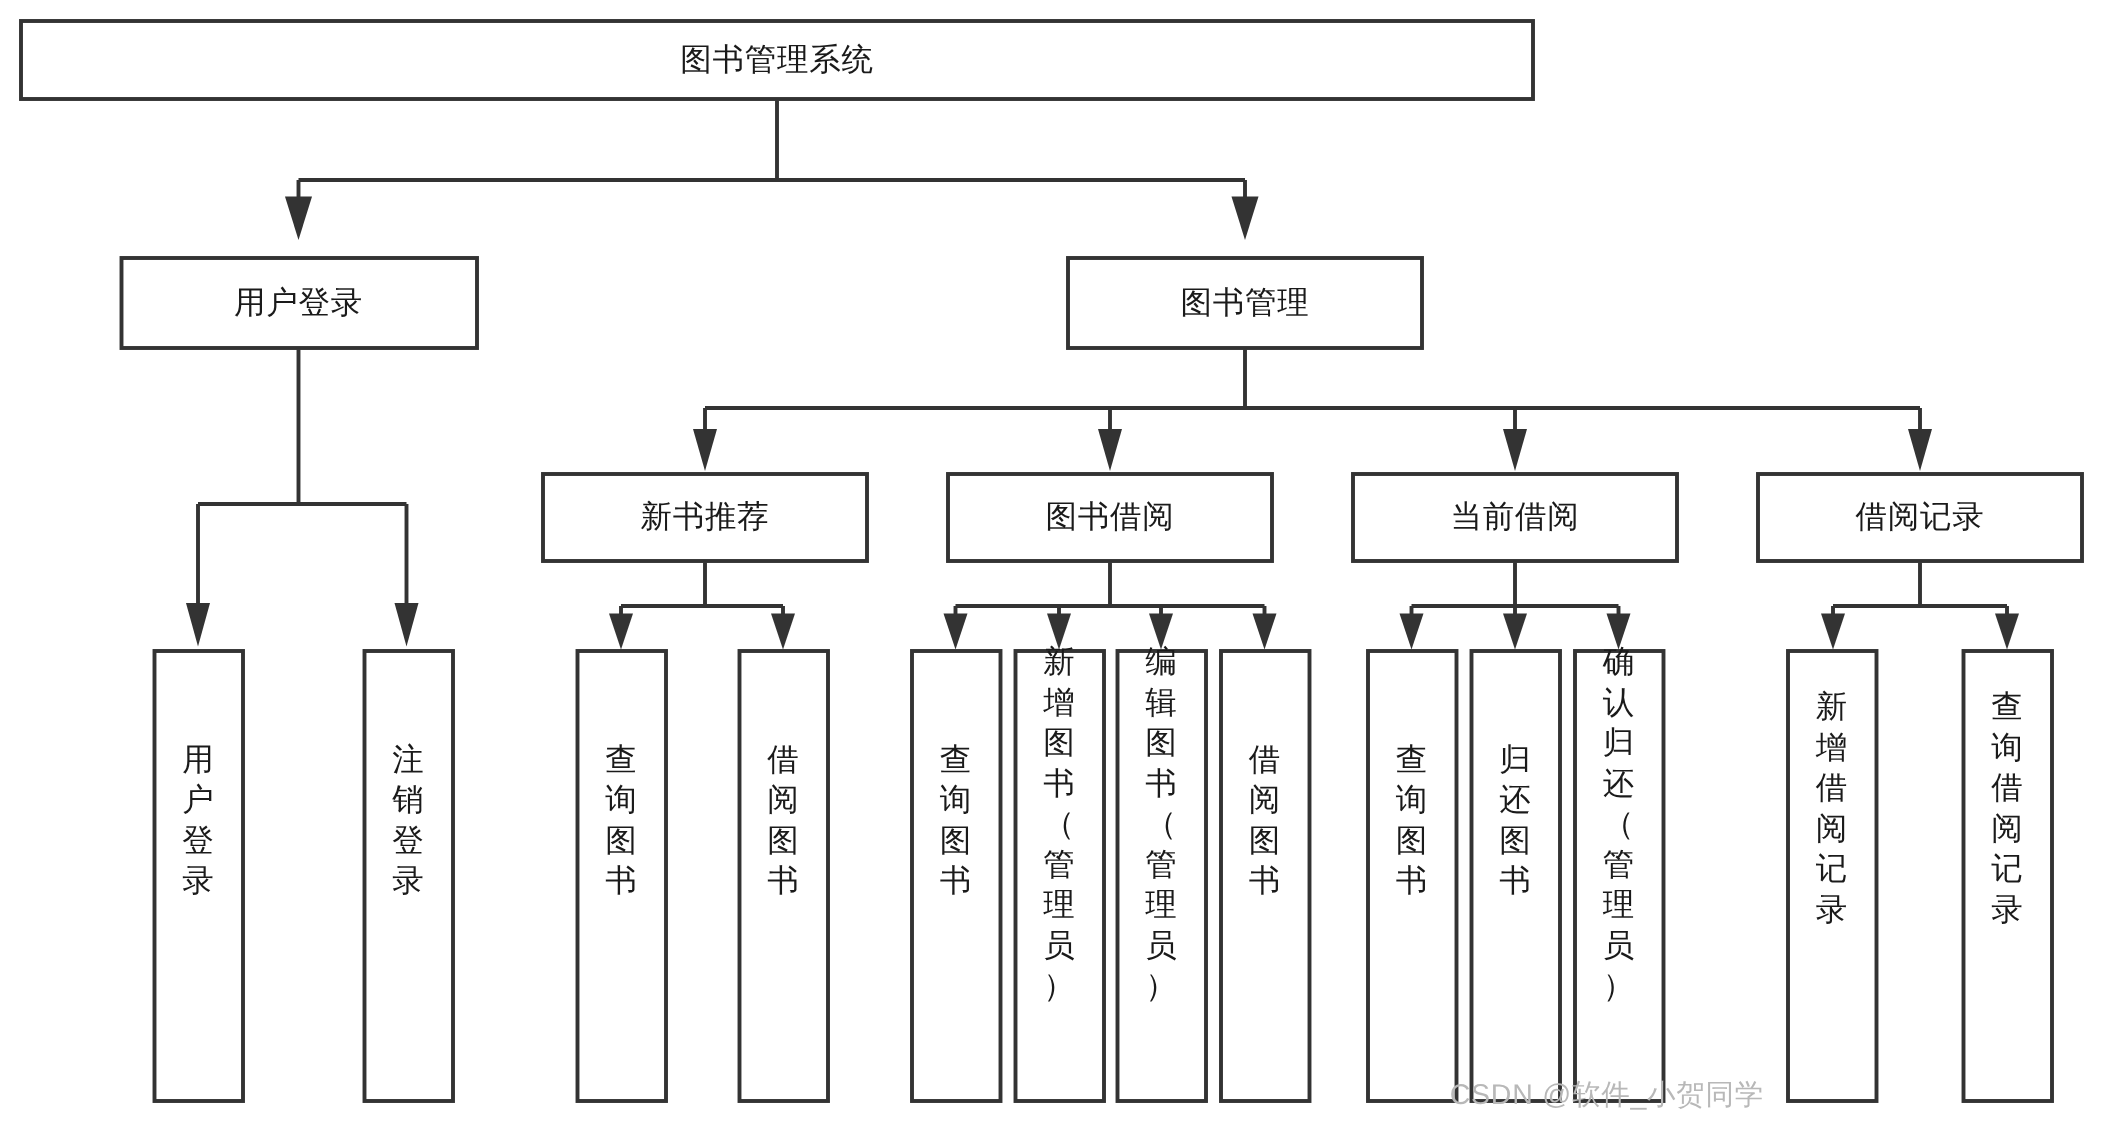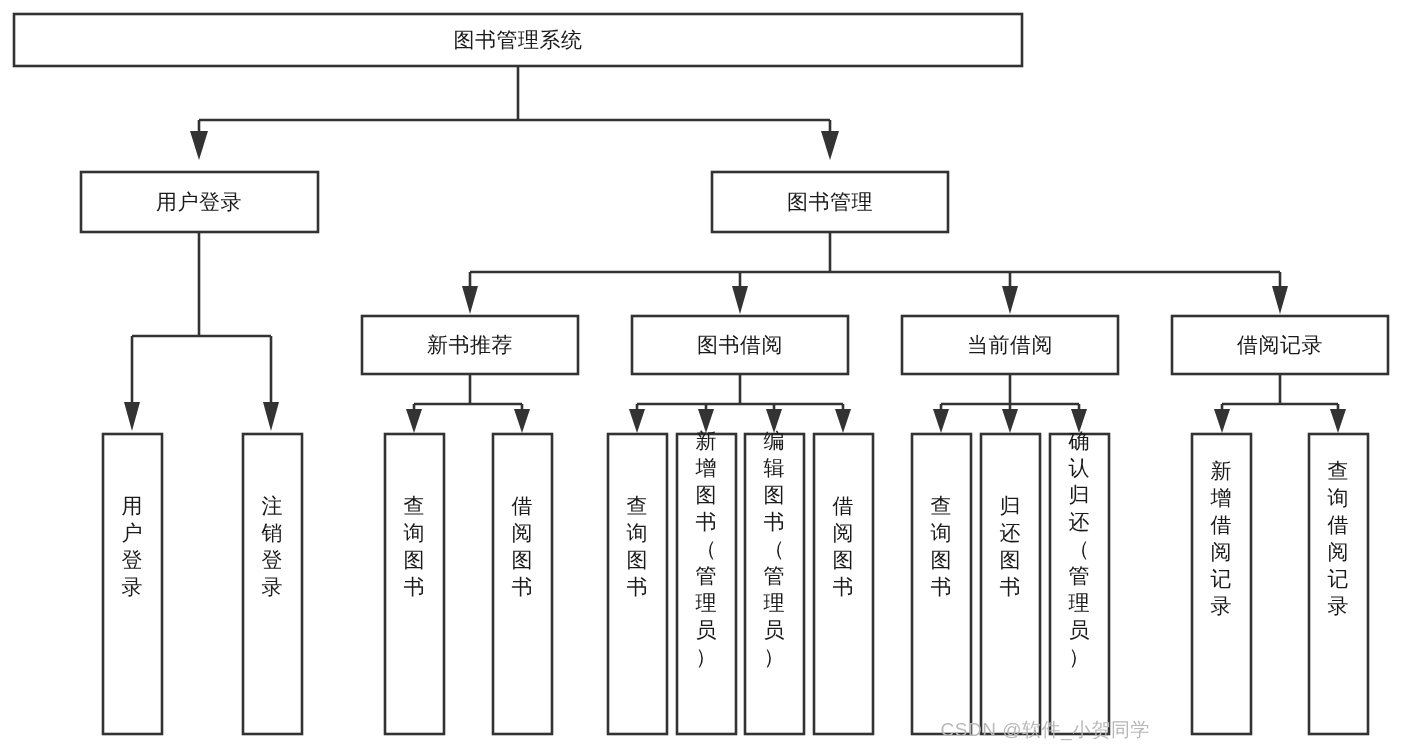--- a/index.html
+++ b/index.html
@@ -52,21 +52,21 @@
     stroke-width: 2.6;
     fill: none;
     stroke-linecap: butt;
   }
   .edge-arrow {
     fill: #333333;
     stroke: none;
   }
   .watermark-text {
     position: absolute;
-    right: 26px;
+    right: 0;
     bottom: 4px;
     font-family: "Liberation Sans", "DejaVu Sans", sans-serif;
     font-size: 19px;
     color: #b8b8b8;
     white-space: nowrap;
     user-select: none;
     letter-spacing: 0.5px;
   }
 </style>
 </head>

